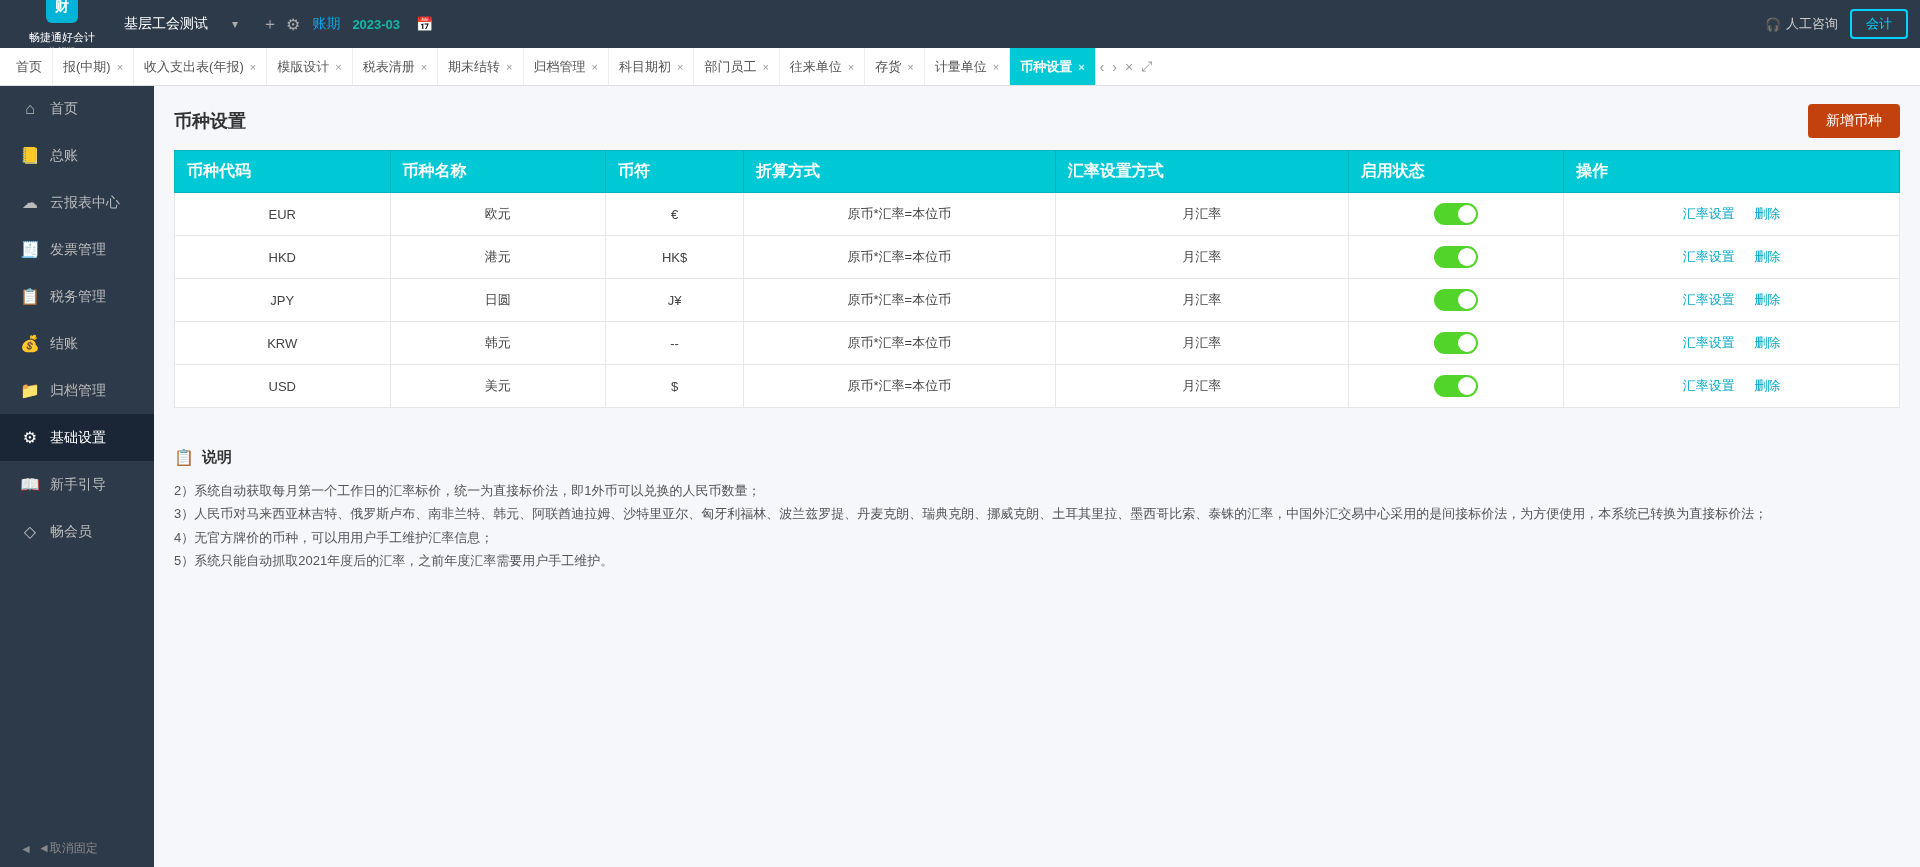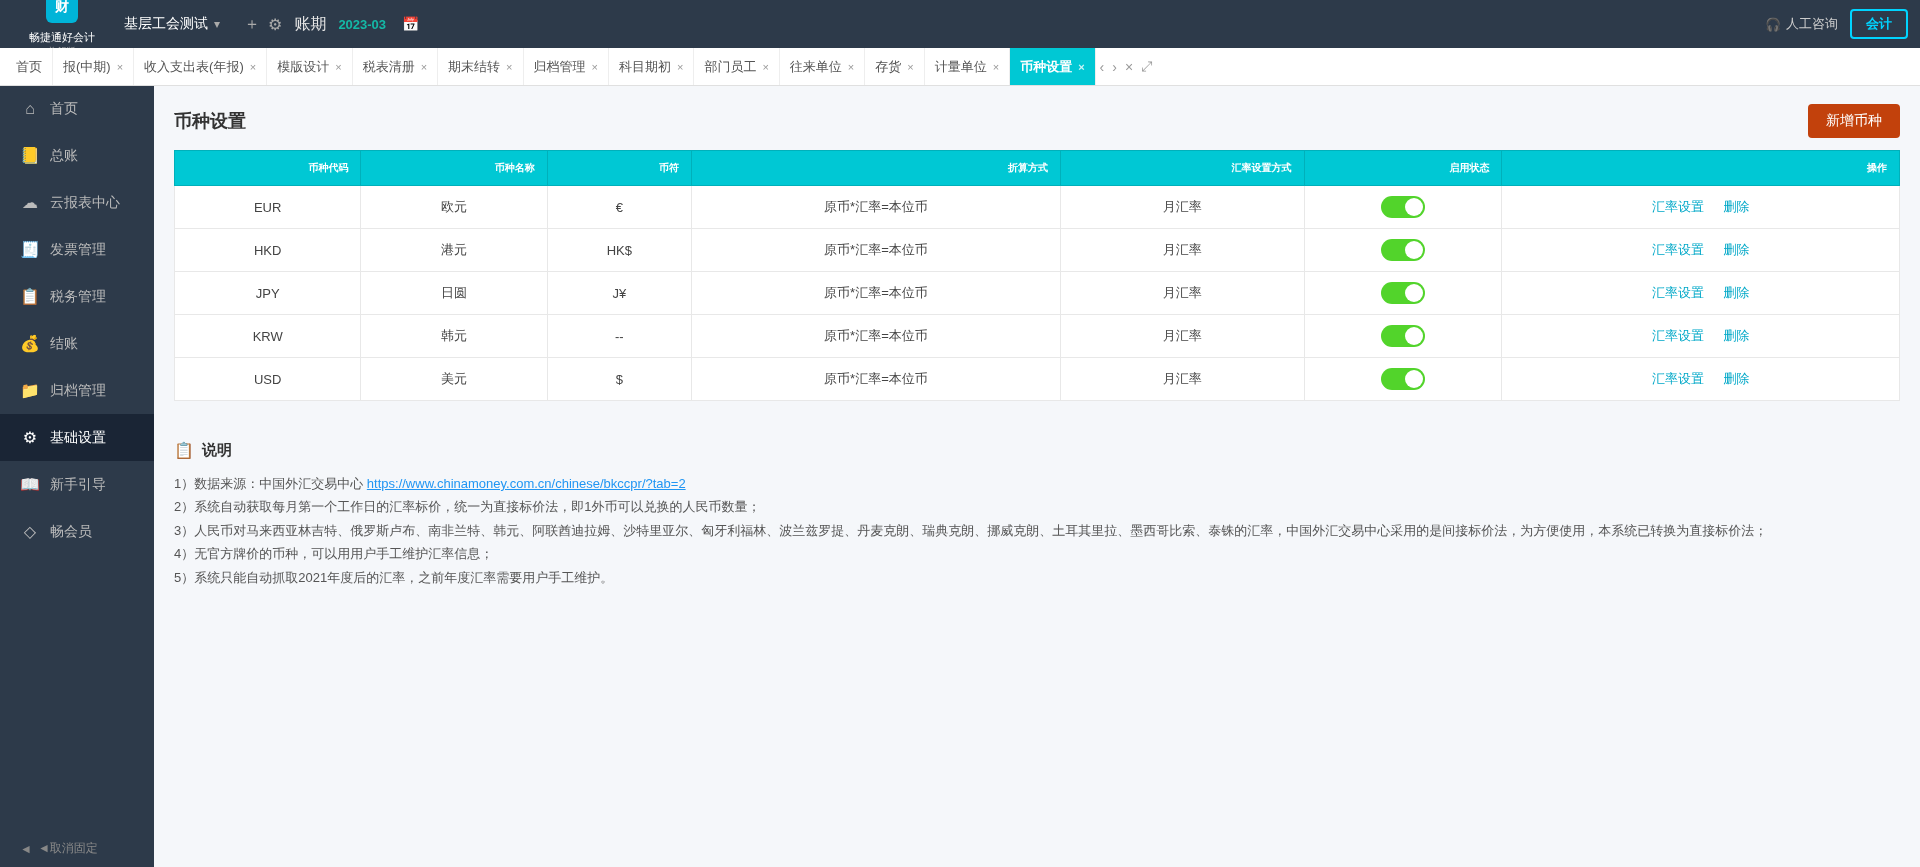--- a/index.html
+++ b/index.html
@@ -7,32 +7,32 @@
 
     
     .top-header {
       display: flex; align-items: center; background: #2d3a4a; height: 48px; padding: 0 12px; gap: 12px; flex-shrink: 0;
     }
     .logo-area { display: flex; flex-direction: column; align-items: center; width: 100px; }
     .logo-icon { width: 32px; height: 32px; background: #00b4d8; border-radius: 6px; display: flex; align-items: center; justify-content: center; color: white; font-size: 14px; font-weight: bold; }
     .logo-text { color: #fff; font-size: 11px; margin-top: 7px; }
     .logo-sub { color: #aaa; font-size: 9px; }
     .company-selector {
-      display: flex; align-items: center; gap: 6px; color: #fff; font-size: 14px; cursor: pointer;
+      display: flex; align-items: center; gap: 24px; color: #fff; font-size: 14px; cursor: pointer;
     }
     .company-selector .arrow { color: #aaa; font-size: 12px; }
     .header-actions { display: flex; align-items: center; gap: 8px; margin-left: 12px; }
     .header-icon-btn { color: #aaa; font-size: 16px; cursor: pointer; background: none; border: none; }
-    .period-label { color: #e5e5e5; font-size: 16px; }
+    .period-label { color: #0ea5e9; font-size: 14px; }
     .period-value { color: #14b8a6; font-size: 13px; font-weight: bold; }
     .period-cal { color: #00d4ff; font-size: 14px; margin-left: 4px; cursor: pointer; }
     .spacer { flex: 1; }
     .support-btn { display: flex; align-items: center; gap: 4px; color: #ccc; font-size: 13px; cursor: pointer; }
     .account-btn {
-      background: transparent; border: 2px solid #00d4ff; color: #00d4ff; padding: 4px 14px; border-radius: 4px; font-size: 13px; cursor: pointer; font-weight: bold;
+      background: transparent; border: 2px solid #00d4ff; color: #00d4ff; padding: 4px 14px; border-radius: 4px; font-size: 13px; cursor: pointer; font-weight: normal;
     }
 
     
     .tab-bar {
       display: flex; align-items: center; background: #fff; border-bottom: 1px solid #e0e0e0; height: 38px; padding: 0 6px; flex-shrink: 0; overflow: hidden;
     }
     .tab-item {
       display: flex; align-items: center; padding: 0 10px; height: 38px; font-size: 13px; color: #555; cursor: pointer; white-space: nowrap; border-right: 1px solid #eee; gap: 4px;
     }
     .tab-item.active { background: #00c8d4; color: #fff; font-weight: bold; }
@@ -66,21 +66,21 @@
     .page-title { font-size: 18px; font-weight: bold; color: #333; }
     .btn-new {
       background: #c2410c; color: #fff; border: none; padding: 8px 18px; border-radius: 4px; font-size: 14px; cursor: pointer; font-weight: normal;
     }
 
     
     .table-container { padding: 0 20px; }
     table { width: 100%; border-collapse: collapse; background: #fff; }
     table thead tr { background: #00c8d4; }
     table thead th {
-      color: #fff; font-size: 10px; font-weight: bold; padding: 10px 12px; text-align: right; border: 1px solid #00b0ba;
+      color: #fff; font-size: 16px; font-weight: bold; padding: 10px 12px; text-align: left; border: 1px solid #00b0ba;
     }
     table tbody tr { border-bottom: 1px solid #e8e8e8; margin-top: 36px; }
     table tbody td { padding: 10px 12px; text-align: center; font-size: 13px; color: #444; border: 1px solid #e8e8e8; }
 
     
     .toggle-container { display: flex; justify-content: center; }
     .toggle {
       width: 44px; height: 22px; background: #52d42b; border-radius: 11px; position: relative; cursor: pointer;
     }
     .toggle::after {
@@ -336,21 +336,20 @@
           </tbody>
       </table>
     </div>
 
     <div class="notes-section">
       <div class="notes-title">
         <span class="notes-icon">📋</span>
         <span>说明</span>
       </div>
       <div class="notes-content" id="notes-list">
-          <div>1）数据来源：中国外汇交易中心 <a class="notes-link" href="#">https://www.chinamoney.com.cn/chinese/bkccpr/?tab=2</a></div>
           <div>2）系统自动获取每月第一个工作日的汇率标价，统一为直接标价法，即1外币可以兑换的人民币数量；</div>
           <div>3）人民币对马来西亚林吉特、俄罗斯卢布、南非兰特、韩元、阿联酋迪拉姆、沙特里亚尔、匈牙利福林、波兰兹罗提、丹麦克朗、瑞典克朗、挪威克朗、土耳其里拉、墨西哥比索、泰铢的汇率，中国外汇交易中心采用的是间接标价法，为方便使用，本系统已转换为直接标价法；</div>
           <div>4）无官方牌价的币种，可以用用户手工维护汇率信息；</div>
           <div>5）系统只能自动抓取2021年度后的汇率，之前年度汇率需要用户手工维护。</div>
         </div>
     </div>
 
   </div>
 </div>
 

